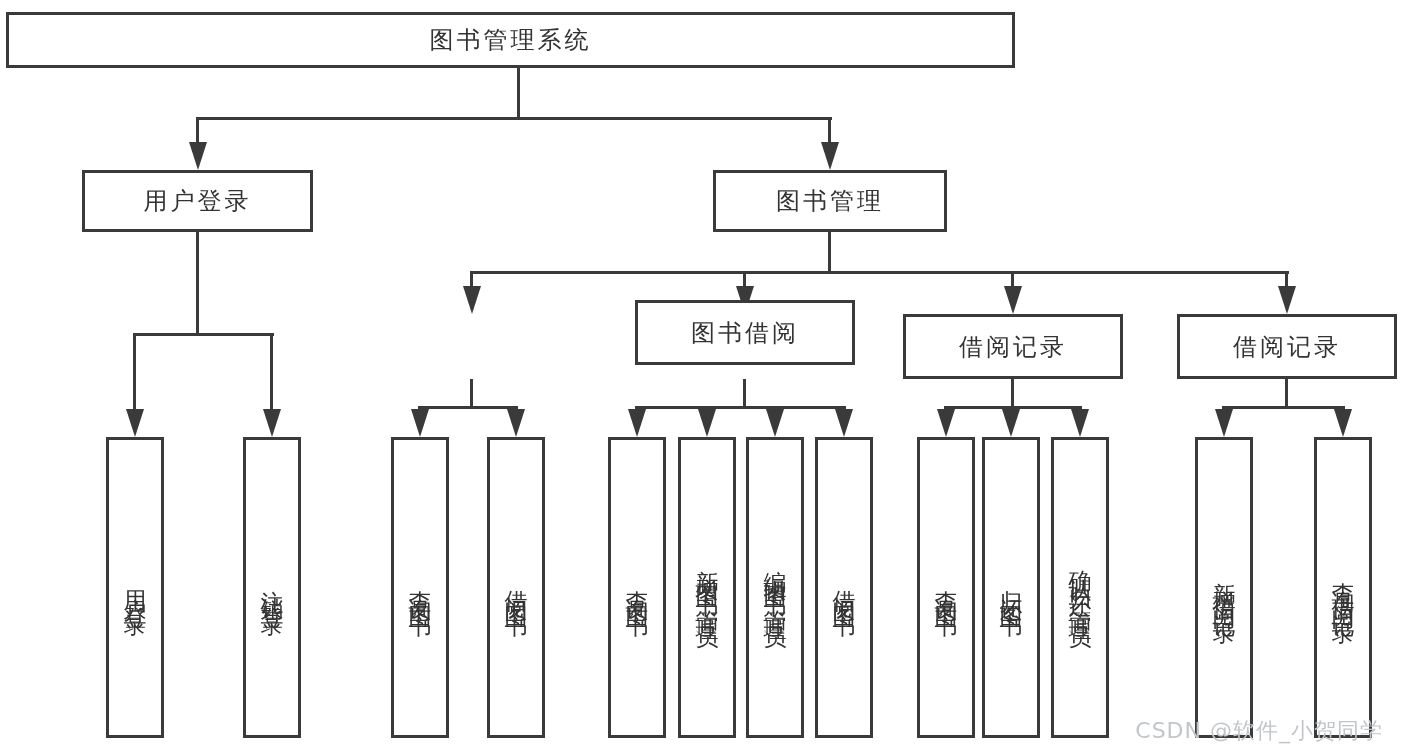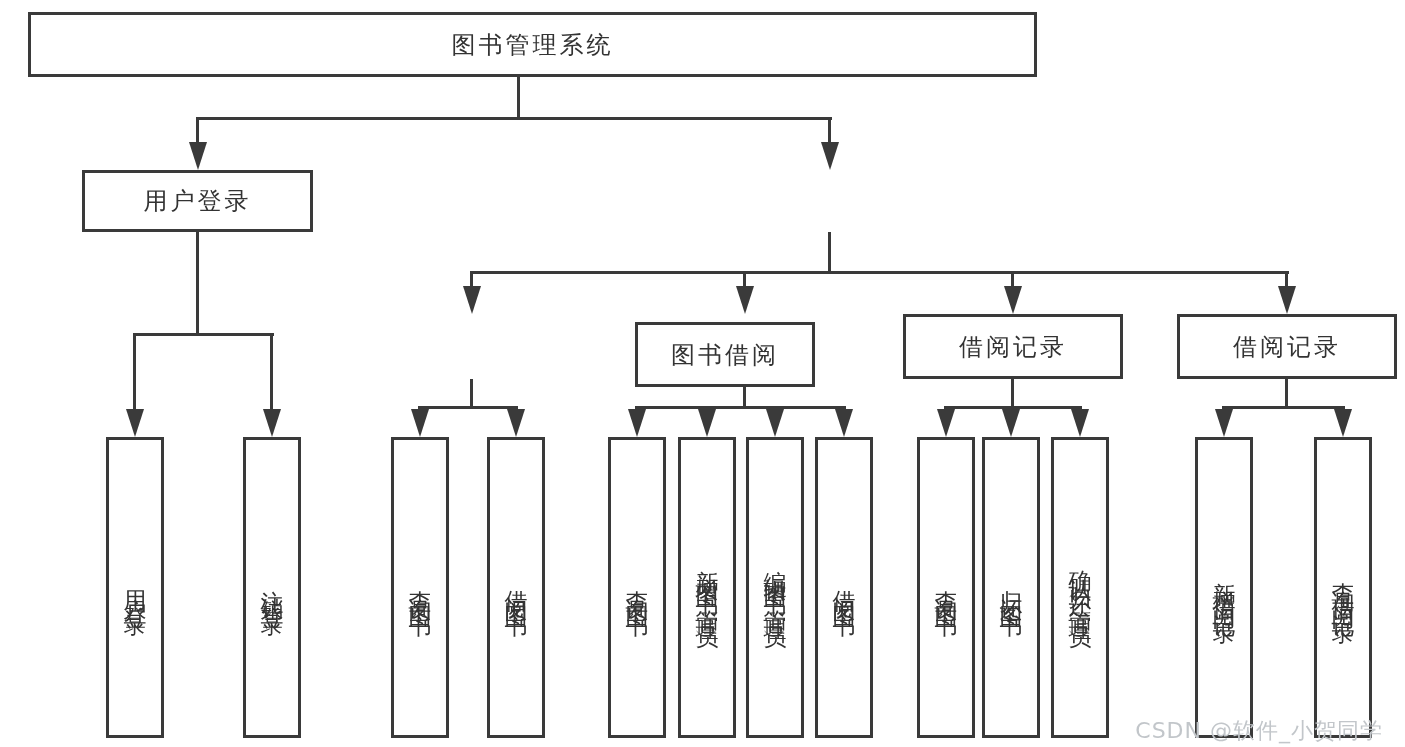--- a/index.html
+++ b/index.html
@@ -117,29 +117,32 @@
   <div class="vl" style="left:1078px;top:406px;height:6px"></div>
   <div class="ah" style="left:1071px;top:409px"></div>
 
   <div class="vl" style="left:1285px;top:379px;height:29px"></div>
   <div class="hl" style="left:1222px;top:406px;width:123px"></div>
   <div class="vl" style="left:1222px;top:406px;height:6px"></div>
   <div class="ah" style="left:1215px;top:409px"></div>
   <div class="vl" style="left:1341px;top:406px;height:6px"></div>
   <div class="ah" style="left:1334px;top:409px"></div>
 
-  <div class="box" style="left:28px;top:12px;width:1009px;height:65px">
+  <div class="box" style="left:6px;top:12px;width:1009px;height:56px">
     <span class="hlabel">图书管理系统</span>
   </div>
 
   <div class="box" style="left:82px;top:170px;width:231px;height:62px">
     <span class="hlabel">用户登录</span>
   </div>
+  <div class="box" style="left:713px;top:170px;width:234px;height:62px">
+    <span class="hlabel">图书管理</span>
+  </div>
 
-  <div class="box" style="left:635px;top:322px;width:180px;height:65px">
+  <div class="box" style="left:635px;top:300px;width:220px;height:65px">
     <span class="hlabel">图书借阅</span>
   </div>
   <div class="box" style="left:903px;top:314px;width:220px;height:65px">
     <span class="hlabel">借阅记录</span>
   </div>
   <div class="box" style="left:1177px;top:314px;width:220px;height:65px">
     <span class="hlabel">借阅记录</span>
   </div>
 
   <div class="box" style="left:106px;top:437px;width:58px;height:301px">

